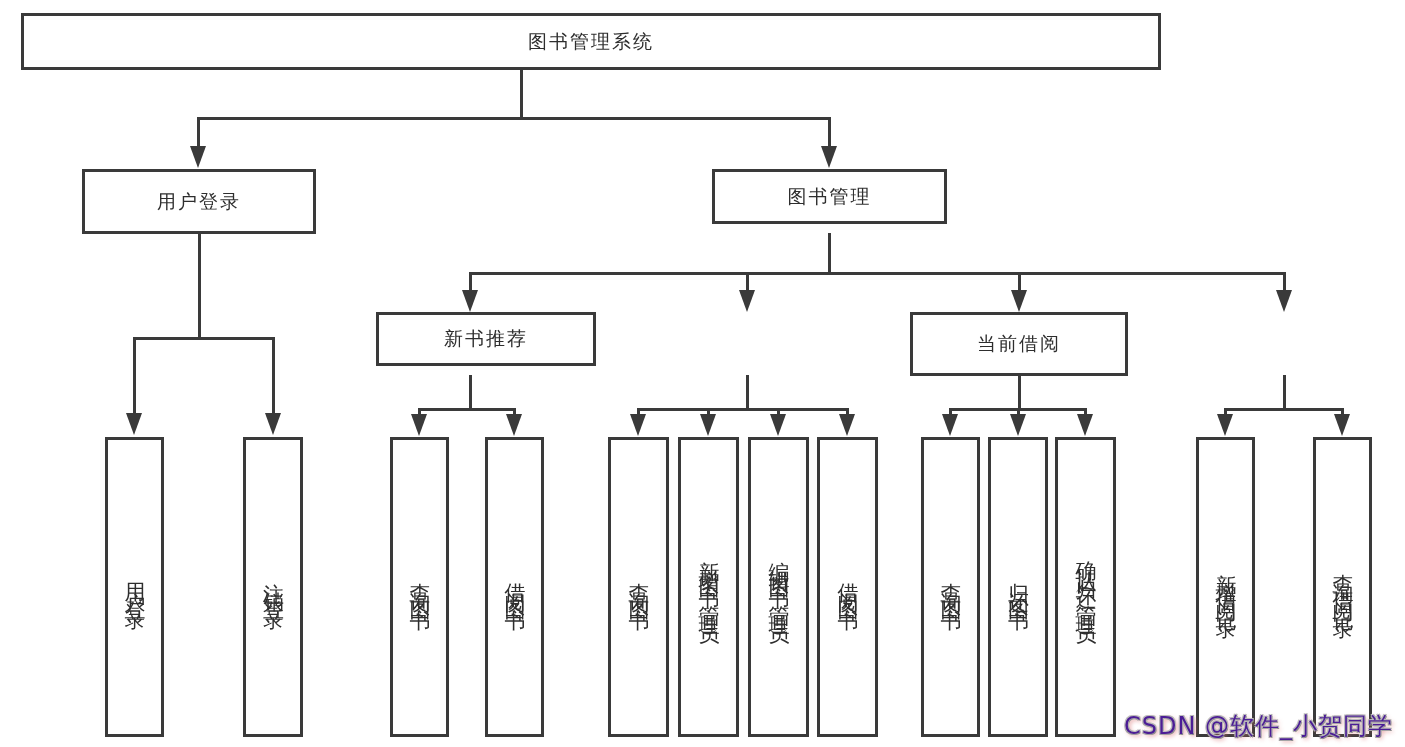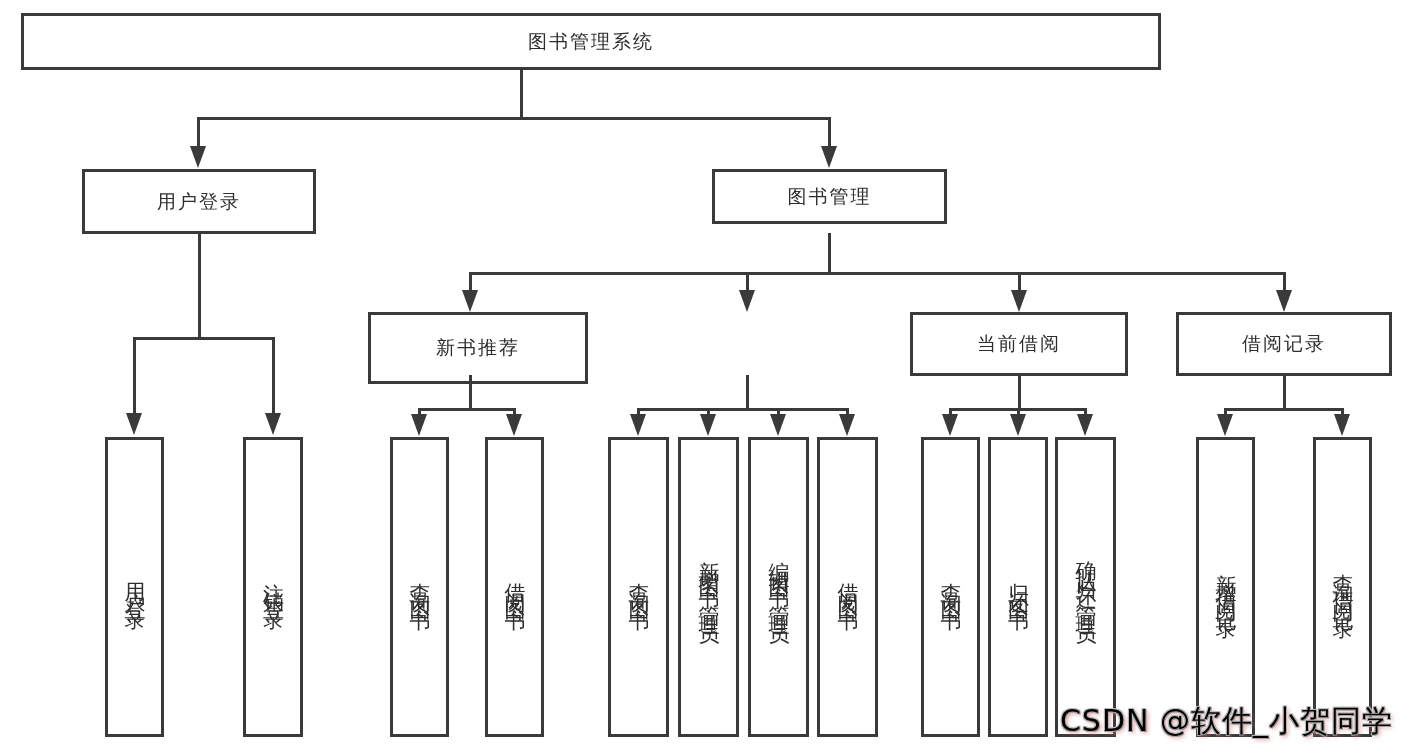--- a/index.html
+++ b/index.html
@@ -57,22 +57,22 @@
     width: 0; height: 0;
     border-left: 8px solid transparent;
     border-right: 8px solid transparent;
     border-top: 22px solid #3a3a3a;
   }
   
   .watermark {
     position: absolute;
     right: 12px;
     bottom: 5px;
-    font-size: 30px;
-    color: #000000;
+    font-size: 24px;
+    color: #4c1d95;
     letter-spacing: 1px;
     white-space: nowrap;
     text-shadow:
       -1px -1px 0 #bdbdbd,
        1px -1px 0 #b5b5b5,
       -1px  1px 0 #a5a5a5,
        1px  1px 0 #8f8f8f,
        2px  2px 4px rgba(219, 118, 118, 0.85);
   }
 </style>
@@ -85,28 +85,25 @@
     <span class="lbl">图书管理系统</span>
   </div>
 
   <div class="node" style="left:82px; top:169px; width:234px; height:65px">
     <span class="lbl">用户登录</span>
   </div>
   <div class="node" style="left:712px; top:169px; width:235px; height:55px">
     <span class="lbl">图书管理</span>
   </div>
 
-  <div class="node" style="left:368px; top:312px; width:220px; height:72px">
+  <div class="node" style="left:376px; top:312px; width:220px; height:54px">
     <span class="lbl">新书推荐</span>
   </div>
   <div class="node" style="left:910px; top:312px; width:218px; height:64px">
     <span class="lbl">当前借阅</span>
-  </div>
-  <div class="node" style="left:1176px; top:312px; width:216px; height:64px">
-    <span class="lbl">借阅记录</span>
   </div>
 
   <div class="leaf" style="left:105px; width:59px">
     <span class="vtext">用户登录</span>
   </div>
   <div class="leaf" style="left:243px; width:60px">
     <span class="vtext">注销登录</span>
   </div>
   <div class="leaf" style="left:390px; width:59px">
     <span class="vtext">查询图书</span>

